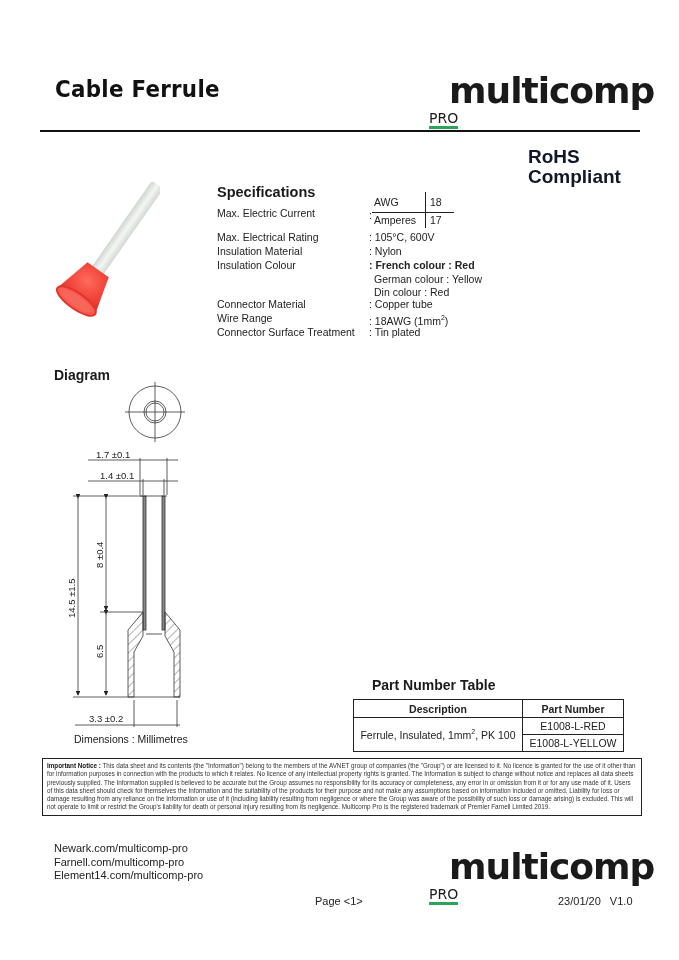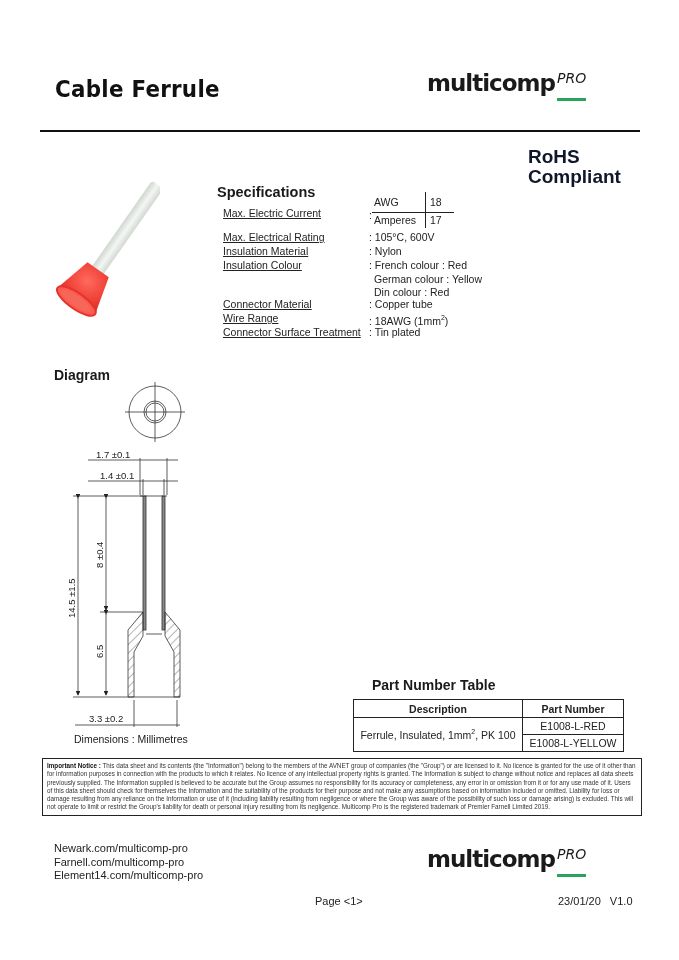--- a/index.html
+++ b/index.html
@@ -1,28 +1,28 @@
 <!DOCTYPE html>
 <html><head>
 <meta charset="utf-8">
 <style>
   html,body{margin:0;padding:0;background:#fff;}
   body{width:679px;height:960px;position:relative;overflow:hidden;font-family:"Liberation Sans",sans-serif;color:#1a1a1a;}
   .abs{position:absolute;}
   .title{left:55px;top:76px;font-family:"DejaVu Sans",sans-serif;font-weight:bold;font-size:23px;letter-spacing:0.3px;transform:scaleX(0.93);transform-origin:left;color:#111;}
   .logo{font-family:"DejaVu Sans",sans-serif;font-weight:bold;color:#1a1a1a;letter-spacing:-1px;}
-  .logo .main{font-size:23px;}
-  .logo .pro{font-size:14px;font-weight:normal;letter-spacing:0;display:inline-block;border-bottom:3px solid #2ba35a;line-height:14px;padding-bottom:13px;margin-left:2px;vertical-align:8px;font-style:italic;}
+  .logo .main{font-size:36px;margin-left:22px;}
+  .logo .pro{font-size:14px;font-weight:normal;letter-spacing:0;display:inline-block;border-bottom:3px solid #2ba35a;line-height:14px;padding-bottom:1px;margin-left:2px;vertical-align:8px;}
   .logo-top{left:427px;top:70px;}
   .logo-bottom{left:427px;top:846px;}
   .rule{left:40px;top:130px;width:600px;height:2px;background:#111;}
   .rohs{left:528px;top:147px;color:#0f172a;font-weight:bold;font-size:19px;line-height:20px;}
   .spec-h{left:217px;top:184px;font-weight:bold;font-size:14.5px;}
   .spec{left:217px;font-size:10.5px;line-height:14px;color:#222;}
-  .specl{position:absolute;left:6px;white-space:nowrap;text-decoration:underline;}
+  .specl{position:absolute;left:0;white-space:nowrap;}
   .specv{position:absolute;left:152px;white-space:nowrap;}
   .awg{left:368px;top:196px;font-size:10.5px;color:#222;}
   .awg-grid{position:relative;width:86px;height:32px;}
   .awg-grid .c{position:absolute;}
   .diagram-h{left:54px;top:367px;font-weight:bold;font-size:14px;}
   .dims{left:54px;top:733px;font-size:10.5px;color:#222;padding-left:20px;}
   .pn-h{left:354px;top:677px;font-weight:bold;font-size:14px;padding-left:18px;}
   table.pn{position:absolute;left:353px;top:699px;border-collapse:collapse;font-size:10.5px;color:#222;}
   table.pn th,table.pn td{border:1px solid #222;text-align:center;padding:0;}
   table.pn th{font-weight:bold;height:17px;}
@@ -83,21 +83,21 @@
     <div class="c" style="left:57px;top:-4px;width:1px;height:36px;background:#222;"></div>
   </div>
 </div>
 
 <div class="abs spec" style="top:230px;width:300px;height:110px;">
   <div class="specl" style="top:0;">Max. Electrical Rating</div>
   <div class="specv" style="top:0;">: 105°C, 600V</div>
   <div class="specl" style="top:14px;">Insulation Material</div>
   <div class="specv" style="top:14px;">: Nylon</div>
   <div class="specl" style="top:28px;">Insulation Colour</div>
-  <div class="specv" style="top:28px;">: French colour : Red</div>
+  <div class="specv" style="top:28px;font-weight:bold;">: French colour : Red</div>
   <div class="specv" style="top:42px;left:157px;">German colour : Yellow</div>
   <div class="specv" style="top:55px;left:157px;">Din colour : Red</div>
   <div class="specl" style="top:67px;">Connector Material</div>
   <div class="specv" style="top:67px;">: Copper tube</div>
   <div class="specl" style="top:81px;">Wire Range</div>
   <div class="specv" style="top:81px;"><span>: 18AWG (1mm</span><sup style="font-size:7px;">2</sup><span>)</span></div>
   <div class="specl" style="top:95px;">Connector Surface Treatment</div>
   <div class="specv" style="top:95px;">: Tin plated</div>
 </div>
 

